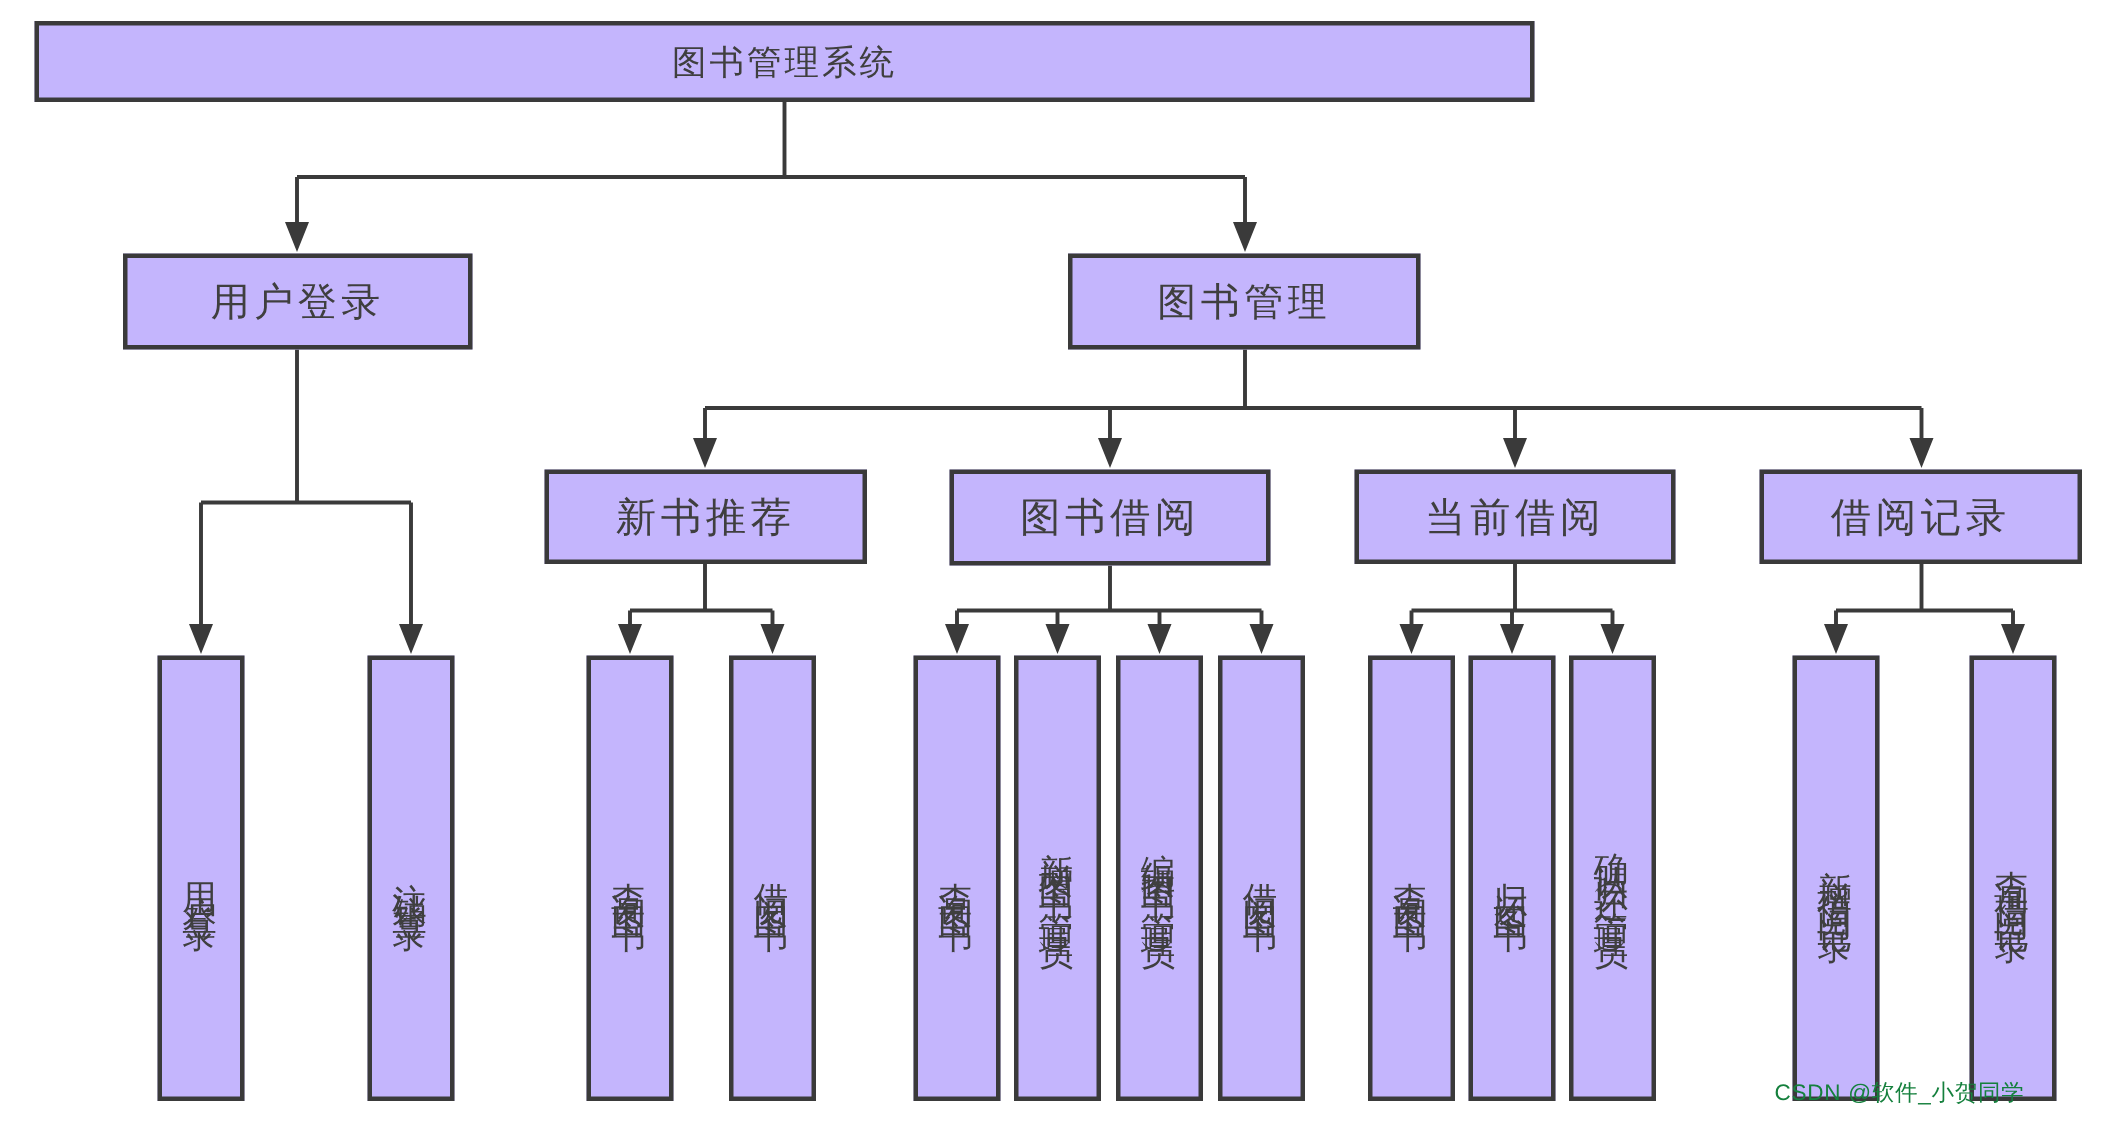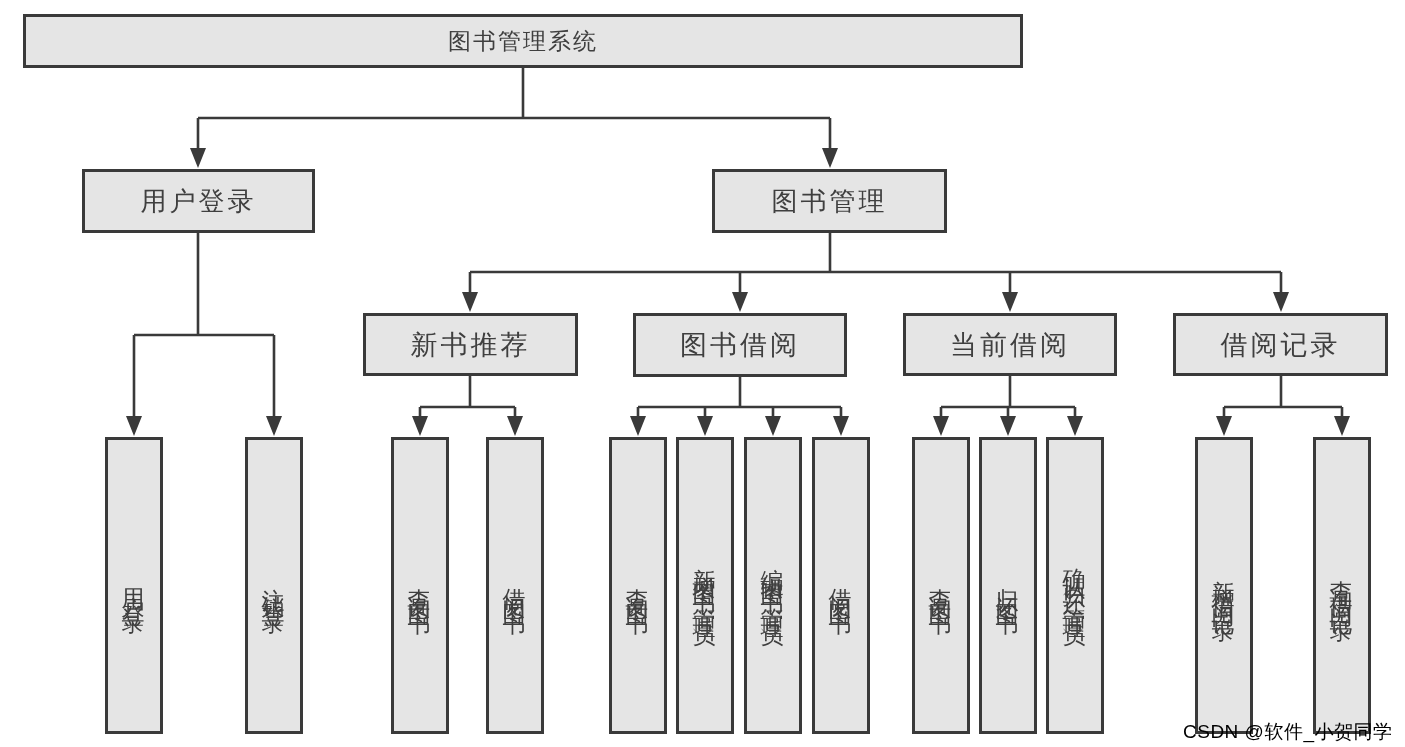--- a/index.html
+++ b/index.html
@@ -2,35 +2,35 @@
 <html><head>
 <meta charset="utf-8">
 <style>
   html,body{margin:0;padding:0;background:#ffffff;}
   .stage{
     position:relative;width:1405px;height:747px;background:#ffffff;overflow:hidden;
     font-family:"Liberation Sans","DejaVu Sans",sans-serif;
   }
   .wires{position:absolute;left:0;top:0;width:1405px;height:747px;pointer-events:none;}
   .box{
-    position:absolute;box-sizing:border-box;background:#e5e5e5;
+    position:absolute;box-sizing:border-box;background:#c4b5fd;
     border:3px solid #3a3a3a;color:#3f3f3f;
     display:flex;align-items:center;justify-content:center;
     text-align:center;white-space:nowrap;
   }
   .h1{font-size:23px;letter-spacing:2px;}
   .h2{font-size:26px;letter-spacing:3px;}
   .h3{font-size:27px;letter-spacing:3px;}
   .v{
     writing-mode:vertical-rl;text-orientation:mixed;
     font-size:23px;letter-spacing:8px;white-space:normal;
   }
   .watermark{
     position:absolute;left:1183px;top:719px;
-    font-size:19px;color:#000000;letter-spacing:0.5px;
+    font-size:15px;color:#15803d;letter-spacing:0.5px;
   }
 </style>
 </head>
 <body>
 
 <div class="stage">
 
   <svg class="wires" viewBox="0 0 1405 747" xmlns="http://www.w3.org/2000/svg">
     <path fill="none" stroke="#3a3a3a" stroke-width="2.6" d="
       M523 68V118 M198 118H830 M198 118V150 M830 118V150

